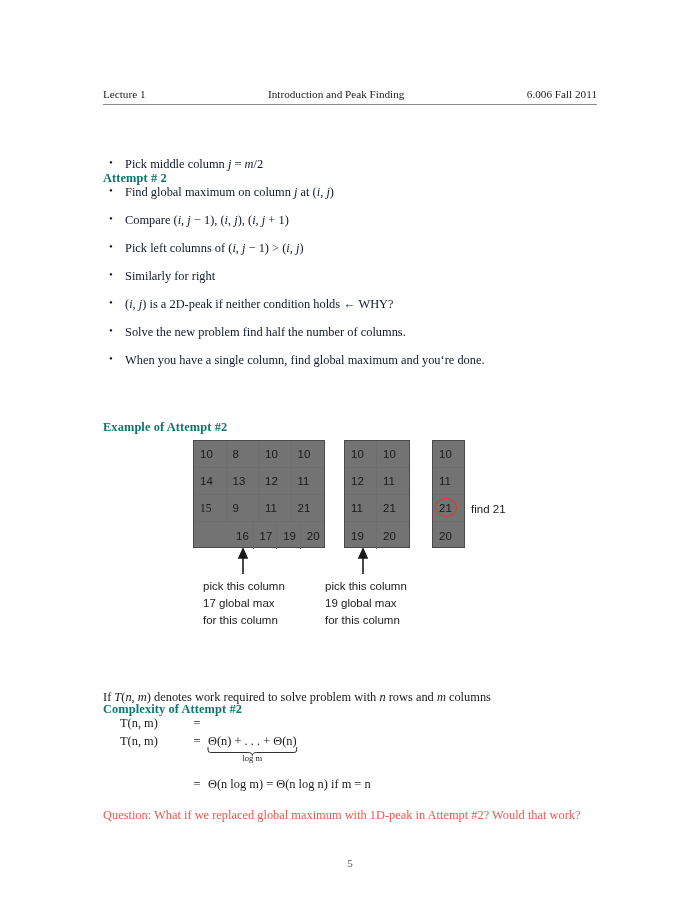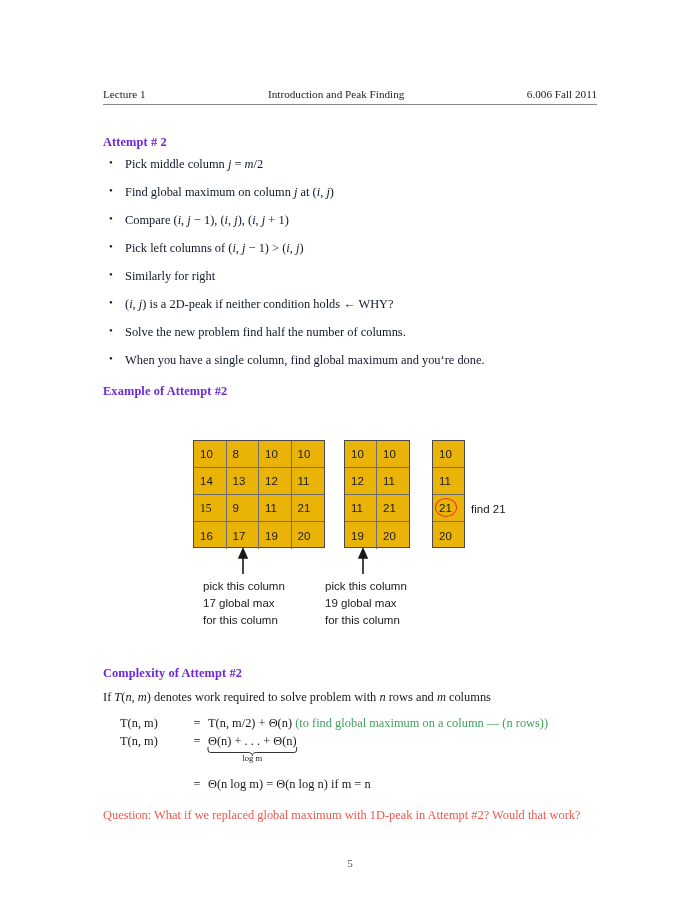--- a/index.html
+++ b/index.html
@@ -38,22 +38,23 @@
     height: 1px;
     background: #8a8a8a;
   }
 
   
   .h-sec {
     position: absolute;
     font-weight: bold;
     font-size: 12.4px;
     letter-spacing: 0.1px;
-    color: #6d28d9;
-    white-space: nowrap;
+    color: #0f766e;
+    white-space: nowrap;
+    margin-top: 36px;
   }
   #h-attempt { left: 103px; top: 135px; }
   #h-example { left: 103px; top: 384px; }
   #h-complex { left: 103px; top: 666px; }
 
   
   .bullets {
     position: absolute;
     left: 103px;
     top: 158px;
@@ -94,21 +95,21 @@
     color: #1a1a1a;
     white-space: nowrap;
   }
   #lbl-gowith { left: 352px; top: 444px; }
   #lbl-find21 { left: 471px; top: 503px; font-size: 11.5px; }
 
   .grid {
     position: absolute;
     border: 1.4px solid #4a4a4a;
     box-sizing: border-box;
-    background: #eab308;
+    background: #737373;
   }
   .grow { display: flex; }
   .gcell {
     box-sizing: border-box;
     border-right: 1.2px solid #6e6e6e;
     border-bottom: 1.2px solid #6e6e6e;
     display: flex;
     align-items: center;
     justify-content: flex-start;
     padding-left: 6px;
@@ -272,21 +273,21 @@
         <div class="gcell" style="width:33px;">12</div>
         <div class="gcell" style="width:33px;">11</div>
       </div>
       <div class="grow" style="height:27px;">
         <div class="gcell" style="width:33px;font-family:Liberation Serif, serif;">15</div>
         <div class="gcell" style="width:33px;">9</div>
         <div class="gcell" style="width:33px;">11</div>
         <div class="gcell" style="width:33px;">21</div>
       </div>
       <div class="grow" style="height:27px;">
-        <div class="gcell" style="width:33px;">16</div>
+        <div class="gcell" style="width:33px;margin-left:36px;">16</div>
         <div class="gcell" style="width:33px;">17</div>
         <div class="gcell" style="width:33px;">19</div>
         <div class="gcell" style="width:33px;">20</div>
       </div>
     </div>
 
     <div class="grid" id="grid-half" style="left:344px; top:440px; width:66px; height:108px;">
       <div class="grow" style="height:27px;">
         <div class="gcell" style="width:33px;">10</div>
         <div class="gcell" style="width:33px;">10</div>
@@ -345,24 +346,20 @@
 
   <div class="para" id="p-if">
     If <i class="m">T</i>(<i class="m">n</i>, <i class="m">m</i>) denotes work required to solve problem with <i class="m">n</i> rows and <i class="m">m</i> columns
   </div>
 
   <div class="eqblock">
 
     <div class="eqrow">
       <span class="eq-lhs">T(n, m)</span>
       <span class="eq-eq">=</span>
-      <span class="eq-rhs">
-        <span>T(n, m/2) + Θ(n)</span>
-        <span class="green">(to find global maximum on a column — (n rows))</span>
-      </span>
     </div>
 
     <div class="eqrow" style="height:30px;">
       <span class="eq-lhs">T(n, m)</span>
       <span class="eq-eq">=</span>
       <span class="eq-rhs">
         <span class="ubrace-wrap">
           <span>Θ(n) + . . . + Θ(n)</span>
           <svg class="ubrace-svg" viewBox="0 0 100 9" preserveAspectRatio="none">
             <path d="M0,0 L0,3 Q0,5.5 3,5.5 L45,5.5 Q50,5.5 50,8.5 Q50,5.5 55,5.5 L97,5.5 Q100,5.5 100,3 L100,0" fill="none" stroke="#1a1a1a" stroke-width="0.9" vector-effect="non-scaling-stroke"></path>

